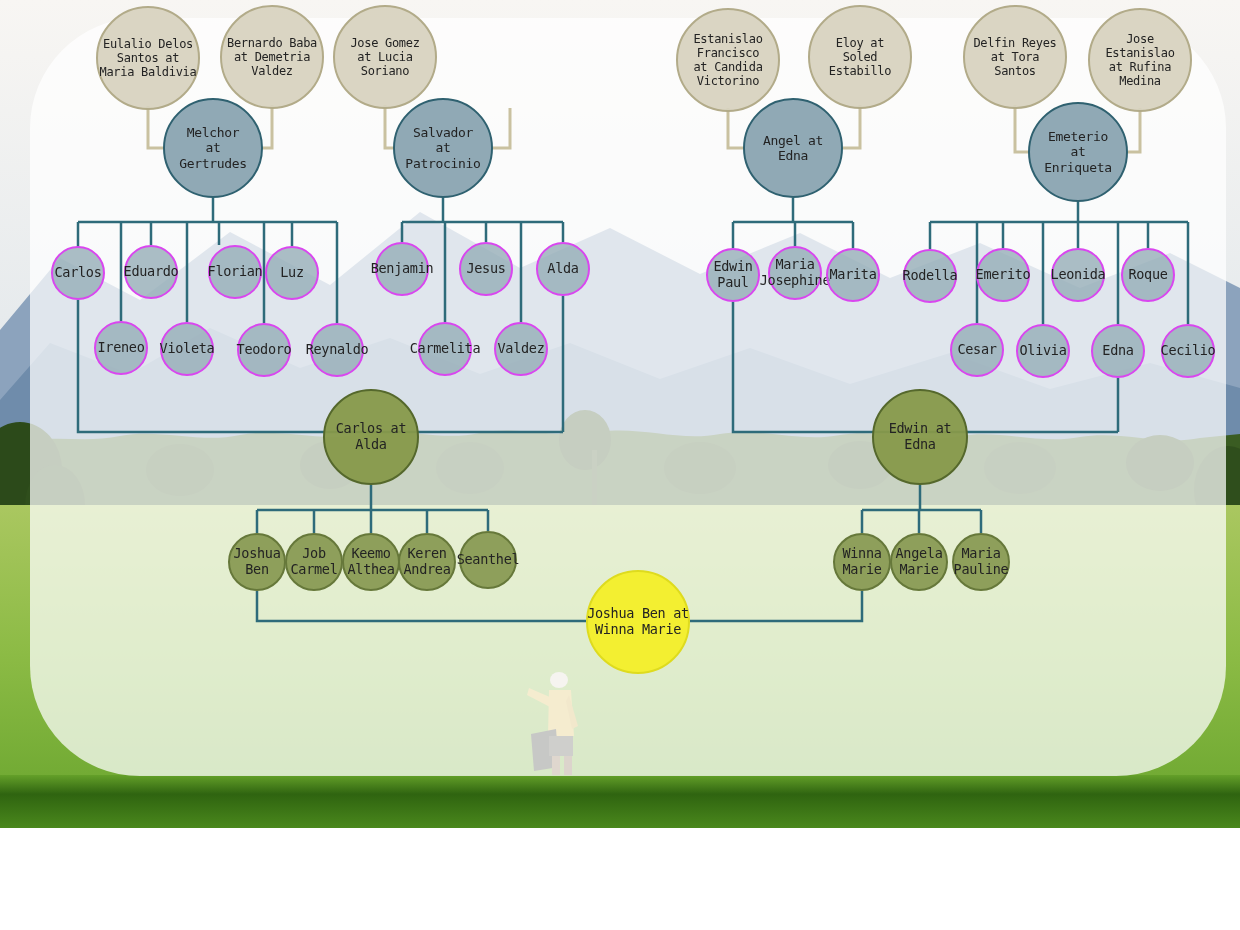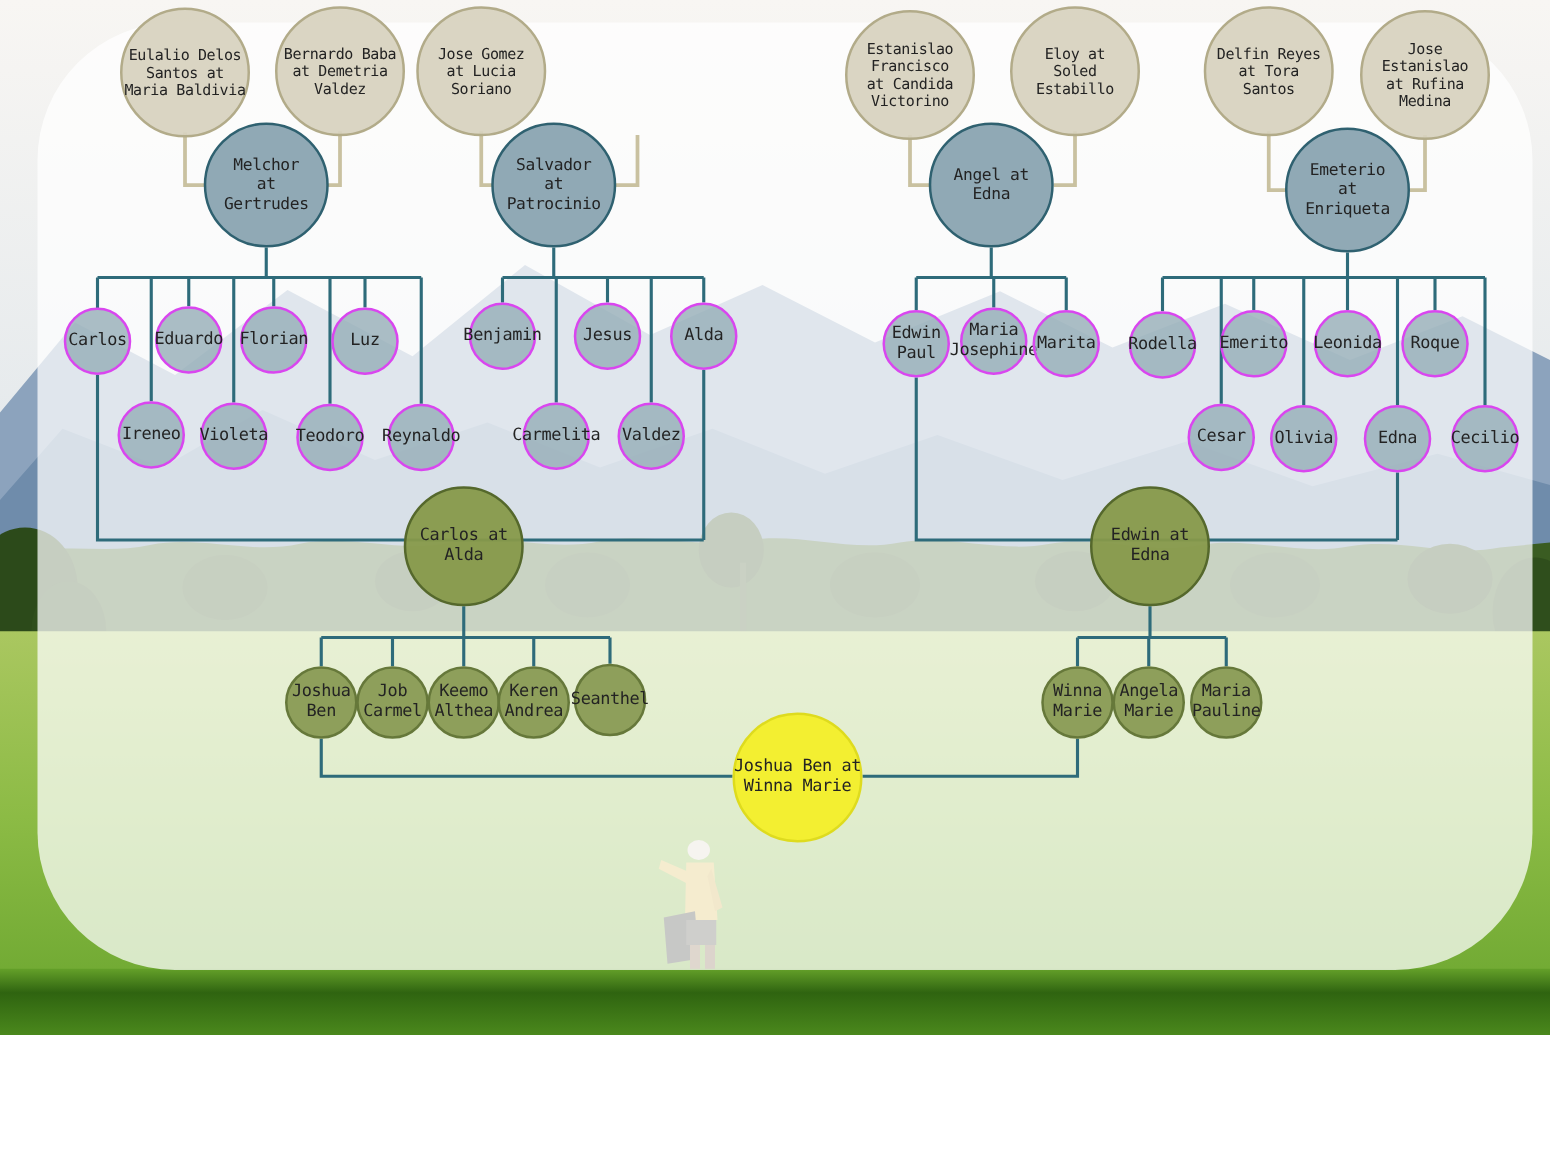--- a/index.html
+++ b/index.html
@@ -196,21 +196,21 @@
 at
 Enriqueta</span>
     </div>
 
   <div class="node bluekid" style="left:51px;top:246px;width:54px;height:54px">
       <span class="lbl lg">Carlos</span>
     </div>
   <div class="node bluekid" style="left:124px;top:245px;width:54px;height:54px">
       <span class="lbl lg">Eduardo</span>
     </div>
-  <div class="node bluekid" style="left:192px;top:245px;width:54px;height:54px">
+  <div class="node bluekid" style="left:208px;top:245px;width:54px;height:54px">
       <span class="lbl lg">Florian</span>
     </div>
   <div class="node bluekid" style="left:265px;top:246px;width:54px;height:54px">
       <span class="lbl lg">Luz</span>
     </div>
   <div class="node bluekid" style="left:94px;top:321px;width:54px;height:54px">
       <span class="lbl lg">Ireneo</span>
     </div>
   <div class="node bluekid" style="left:160px;top:322px;width:54px;height:54px">
       <span class="lbl lg">Violeta</span>

